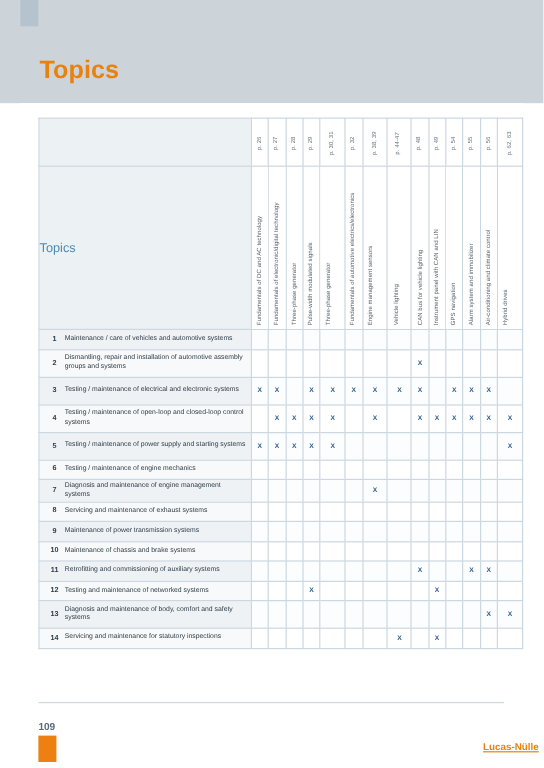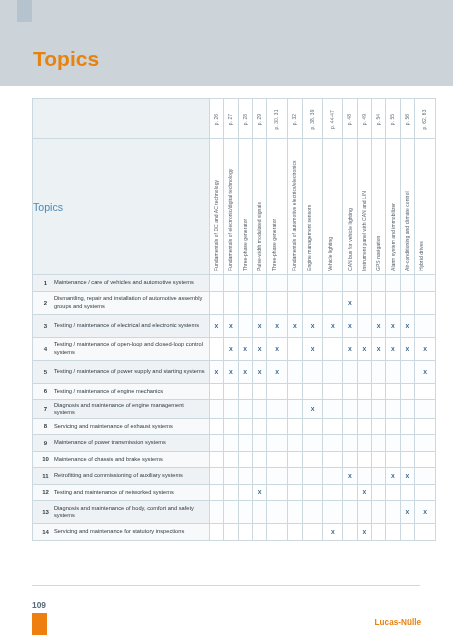--- a/index.html
+++ b/index.html
@@ -176,24 +176,25 @@
     color: #5a6b77;
   }
   .orange-block {
     position: absolute;
     left: 32px; top: 613px;
     width: 15px; height: 22px;
     background: #ee8011;
   }
   .brand {
     position: absolute;
-    right: 32px; top: 618px;
+    right: 4px; top: 618px;
     font-size: 8.2px;
     font-weight: bold;
     color: #e8820c;
+    text-decoration: underline;
   }
 </style>
 </head>
 <body>
 
 <div id="page">
 
   <div class="header-band">
     <div class="header-tab"></div>
   </div>

